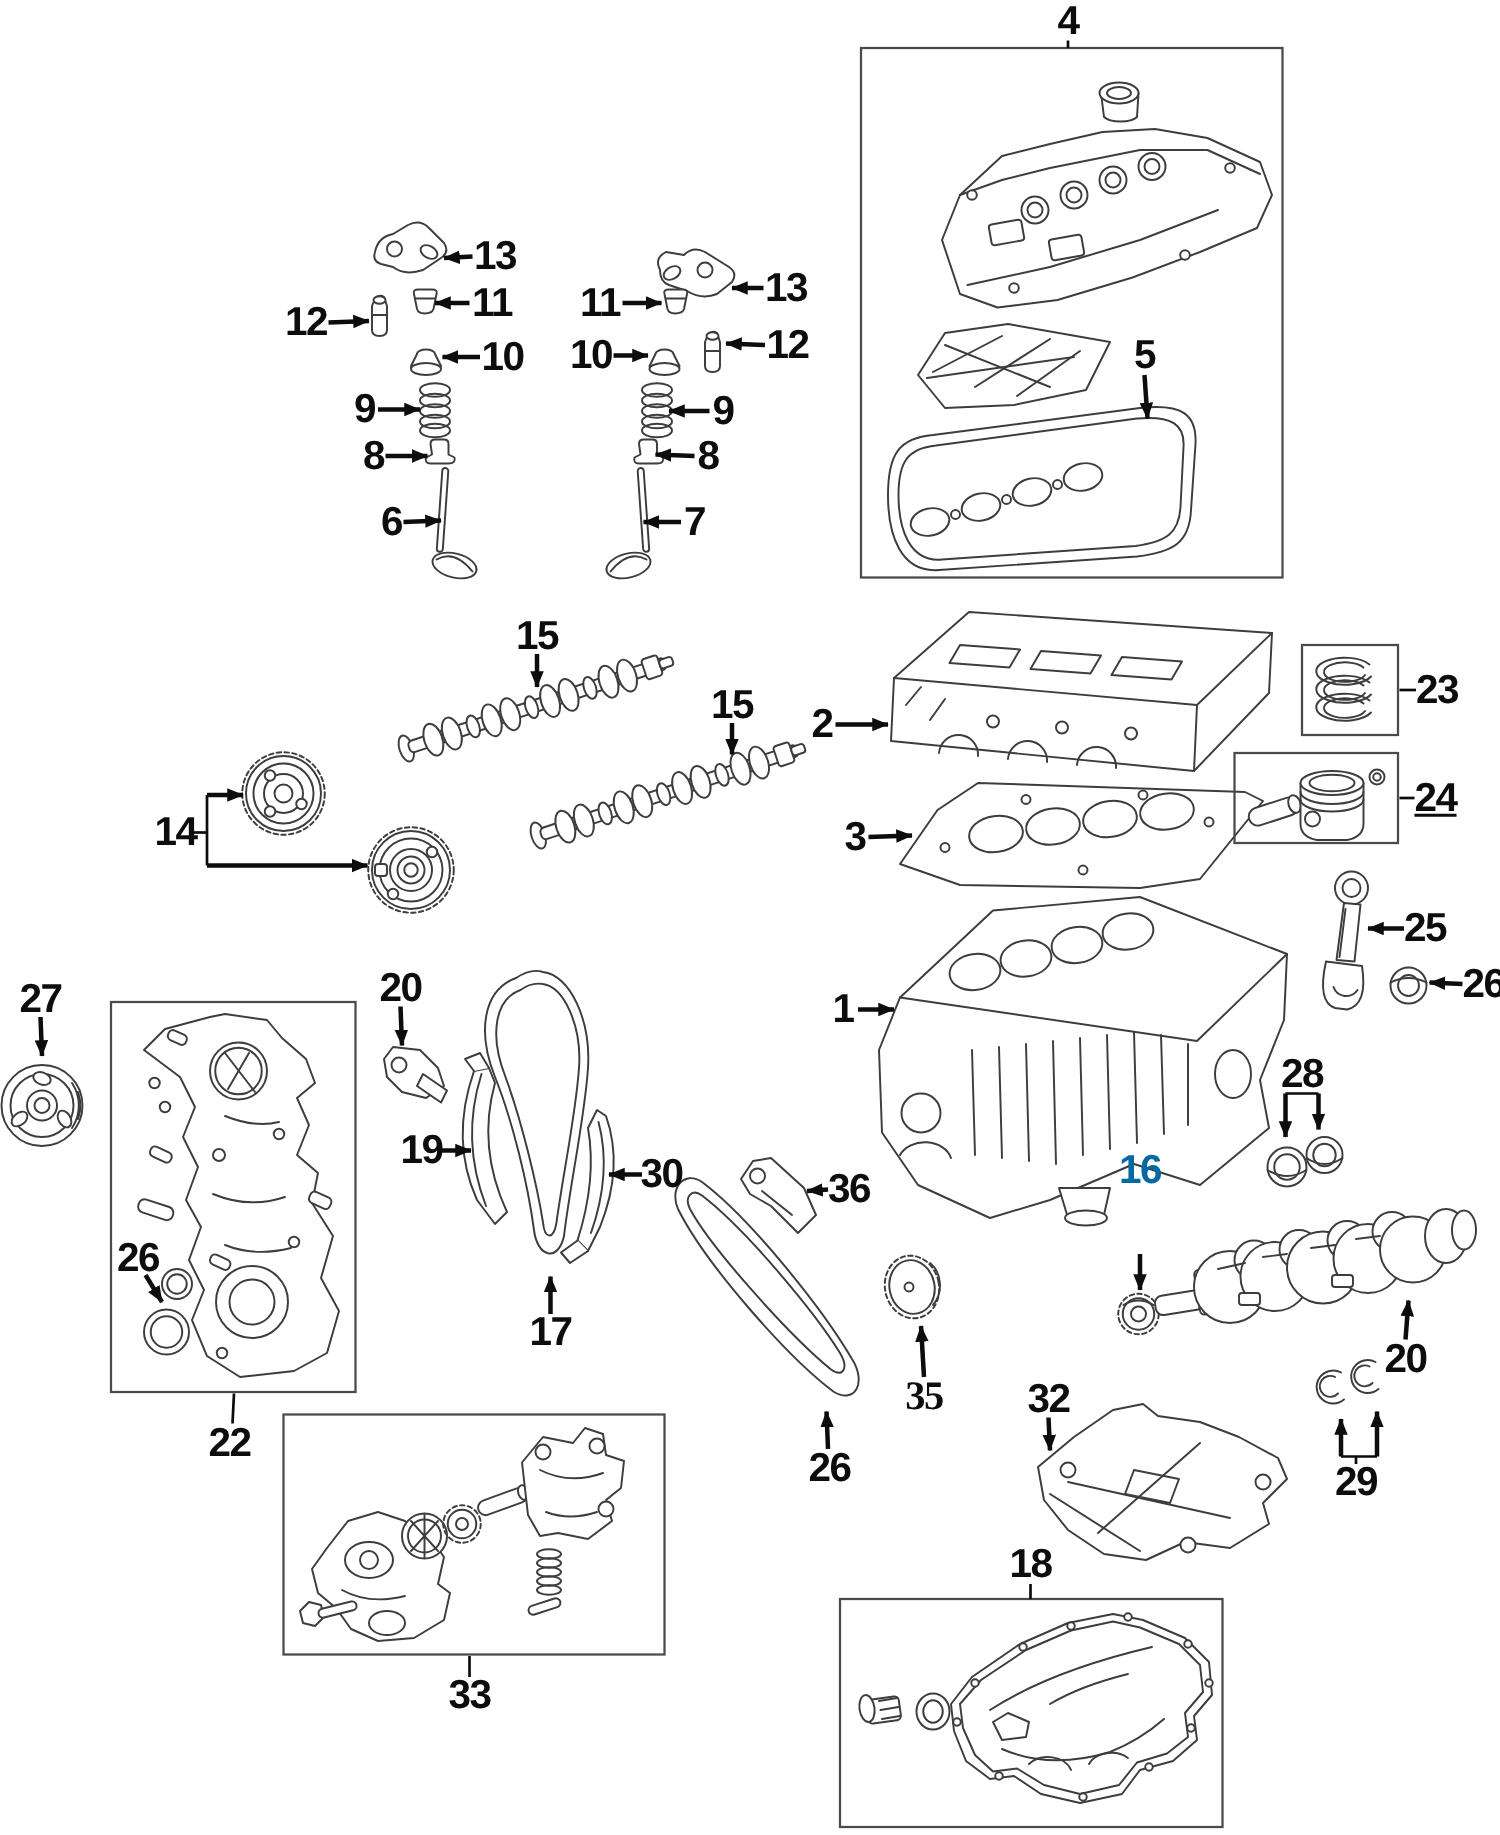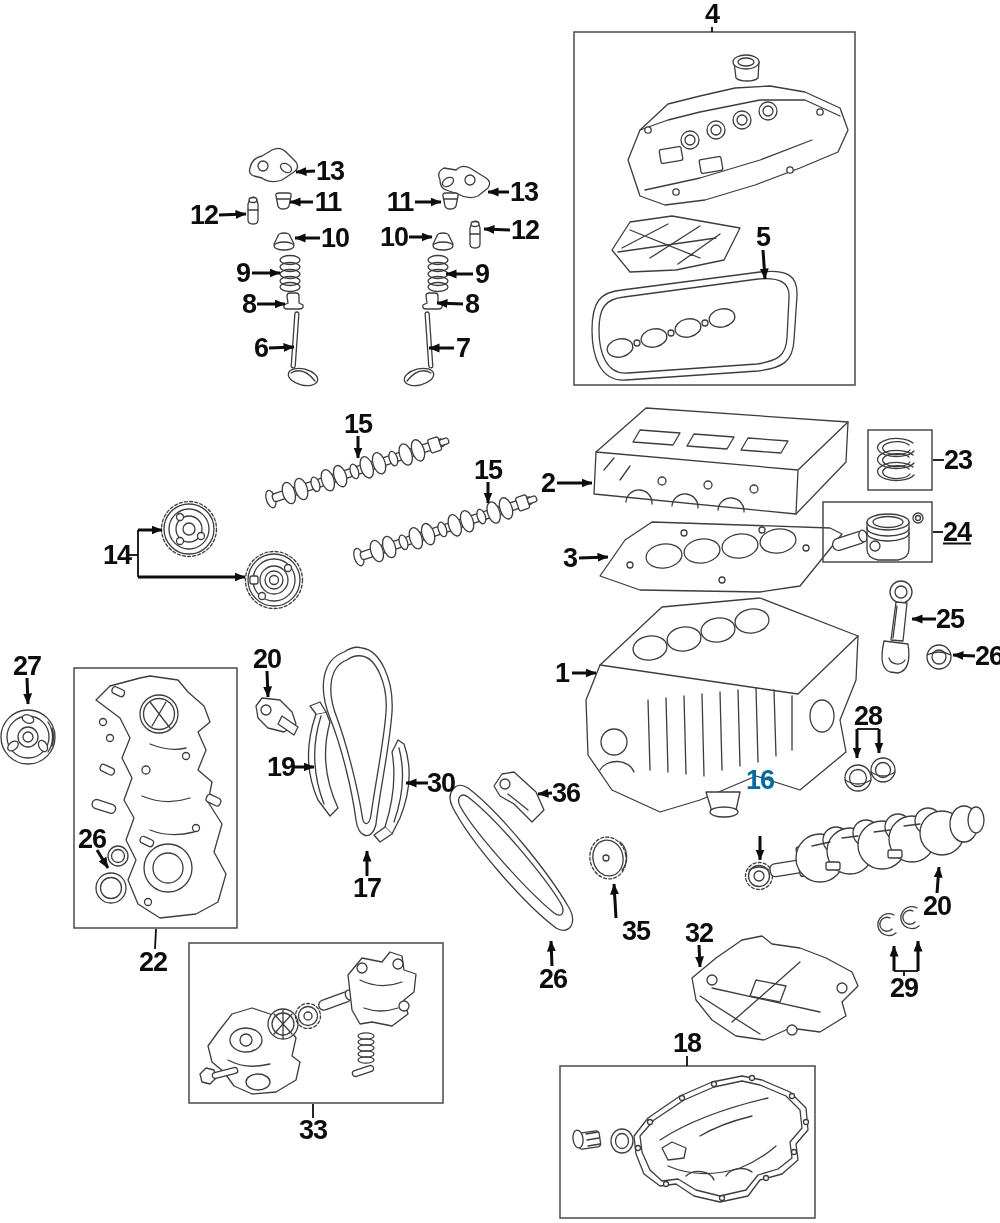--- a/index.html
+++ b/index.html
@@ -549,17 +549,17 @@
       <div class="callout-label" style="left: 950px; top: 619px; color: rgb(13, 13, 13);">25</div>
       <div class="callout-label" style="left: 989px; top: 656px; color: rgb(13, 13, 13);">26</div>
       <div class="callout-label" style="left: 27px; top: 666px; color: rgb(13, 13, 13);">27</div>
       <div class="callout-label" style="left: 868px; top: 716px; color: rgb(13, 13, 13);">28</div>
       <div class="callout-label" style="left: 904px; top: 988px; color: rgb(13, 13, 13);">29</div>
       <div class="callout-label" style="left: 937px; top: 906px; color: rgb(13, 13, 13);">20</div>
       <div class="callout-label" style="left: 687px; top: 1043px; color: rgb(13, 13, 13);">18</div>
       <div class="callout-label" style="left: 699px; top: 933px; color: rgb(13, 13, 13);">32</div>
       <div class="callout-label" style="left: 313px; top: 1130px; color: rgb(13, 13, 13);">33</div>
       <div class="callout-label" style="left: 553px; top: 979px; color: rgb(13, 13, 13);">26</div>
-      <div class="callout-label" style="left: 636px; top: 931px; color: rgb(13, 13, 13);">35</div>
+      <div class="callout-label" style="left: 616px; top: 931px; color: rgb(13, 13, 13); font-family: Liberation Serif, serif;">35</div>
       <div class="callout-label" style="left: 566px; top: 793px; color: rgb(13, 13, 13); text-align: center;">36</div>
     </div>
 
 </div>
 
 </body></html>

